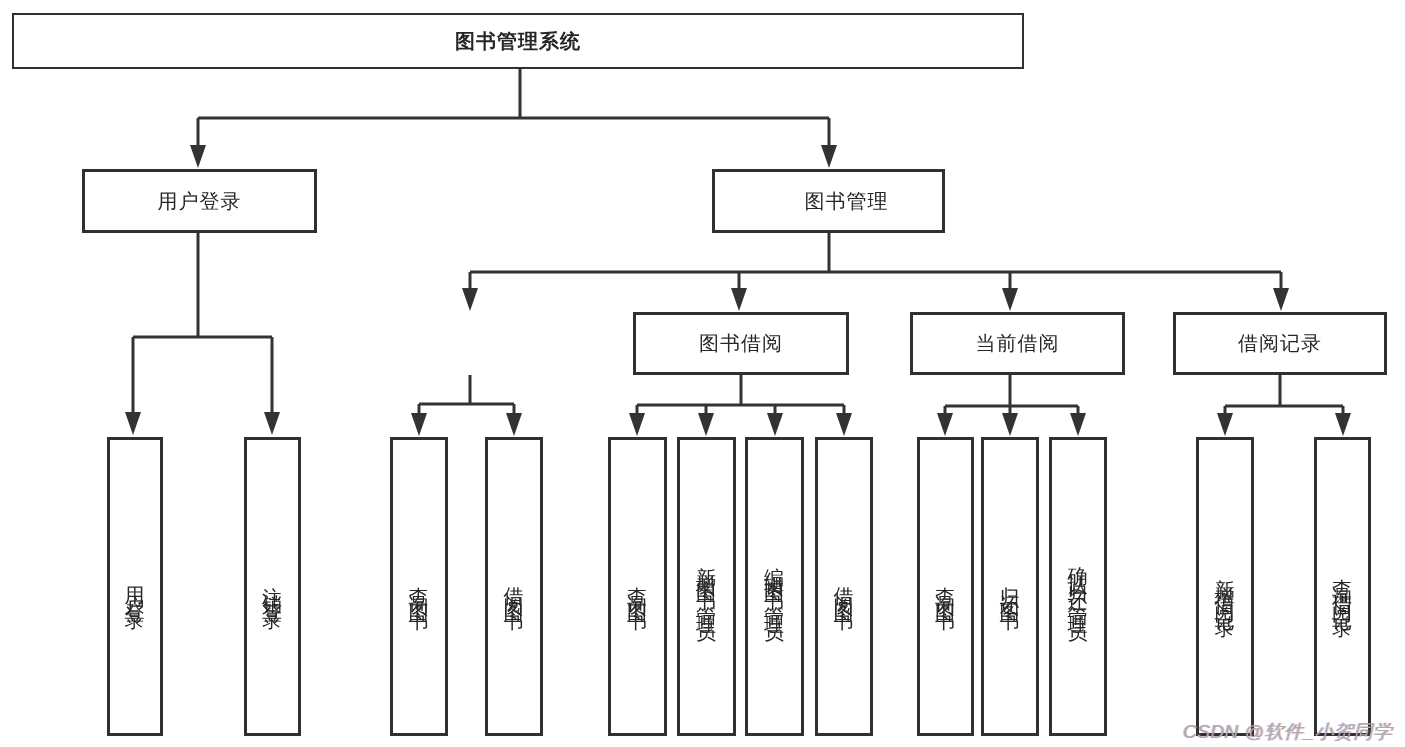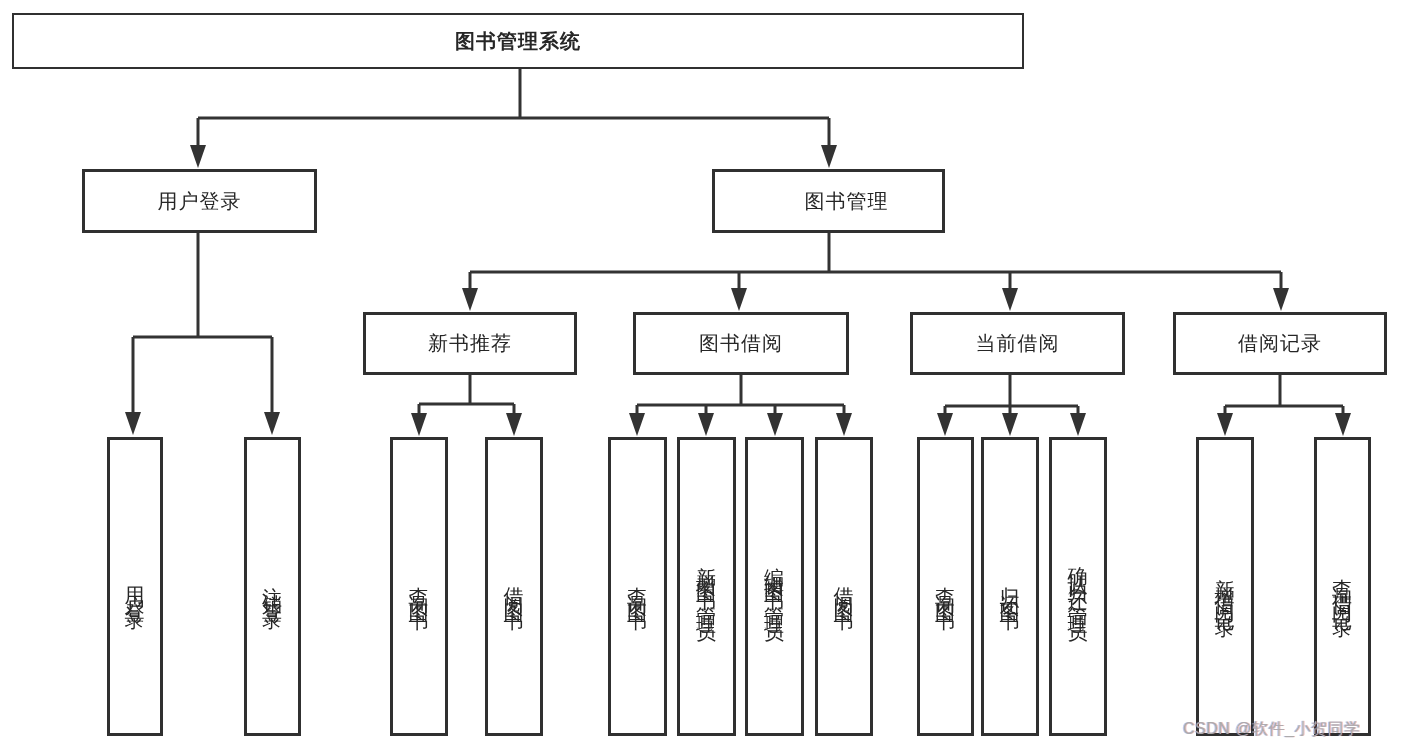--- a/index.html
+++ b/index.html
@@ -13,23 +13,24 @@
     border:3px solid #303030;display:flex;align-items:center;justify-content:center;
     font-size:20px;color:#262626;letter-spacing:1px;z-index:2;
   }
   .node.root{border-width:2px;}
   .vnode span{
     writing-mode:vertical-rl;text-orientation:mixed;
     line-height:1;letter-spacing:8px;white-space:nowrap;
   }
   #watermark{
     position:absolute;left:1183px;top:719px;z-index:5;
-    font-size:16px;color:#ababab;letter-spacing:0.5px;
+    font-size:19px;color:#ababab;letter-spacing:0.5px;
     text-shadow:1px 0 0 rgba(205,80,80,0.35), -1px 0 0 rgba(80,100,205,0.35);
     white-space:nowrap;
+    font-style:italic;
   }
 </style>
 </head>
 <body>
 
 <div id="canvas">
 
   <svg id="wires" viewBox="0 0 1405 747" xmlns="http://www.w3.org/2000/svg">
     <g stroke="#333333" stroke-width="3" fill="none">
 
@@ -104,23 +105,20 @@
     <span>图书管理系统</span>
   </div>
 
   <div class="node" style="left:82px;top:169px;width:235px;height:64px;">
     <span>用户登录</span>
   </div>
   <div class="node" style="left:712px;top:169px;width:233px;height:64px;padding-left:36px;">
     <span>图书管理</span>
   </div>
 
-  <div class="node" style="left:363px;top:312px;width:214px;height:63px;">
-    <span>新书推荐</span>
-  </div>
   <div class="node" style="left:633px;top:312px;width:216px;height:63px;">
     <span>图书借阅</span>
   </div>
   <div class="node" style="left:902px;top:312px;width:215px;height:63px;margin-left:8px;">
     <span>当前借阅</span>
   </div>
   <div class="node" style="left:1173px;top:312px;width:214px;height:63px;">
     <span>借阅记录</span>
   </div>
 

